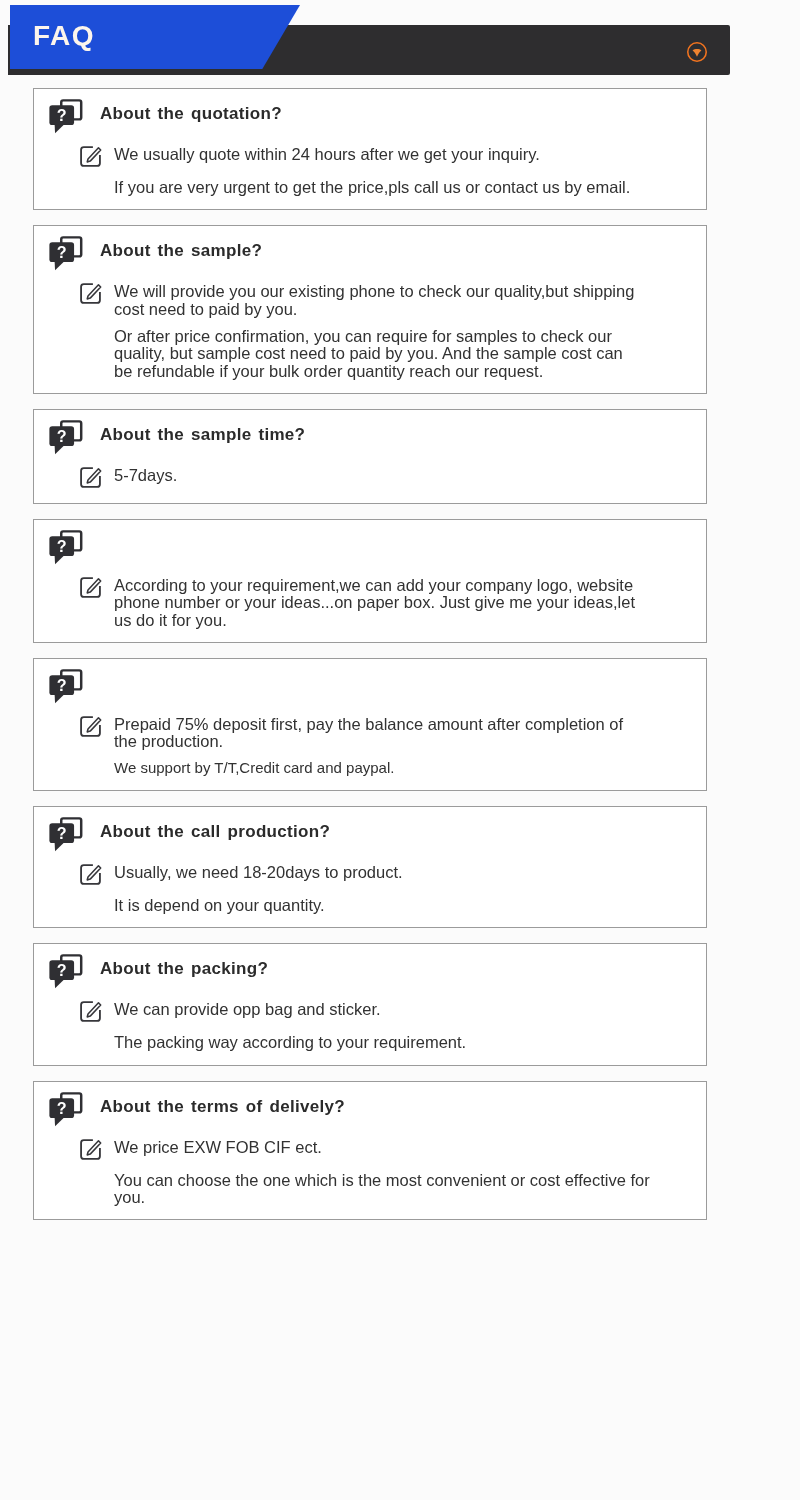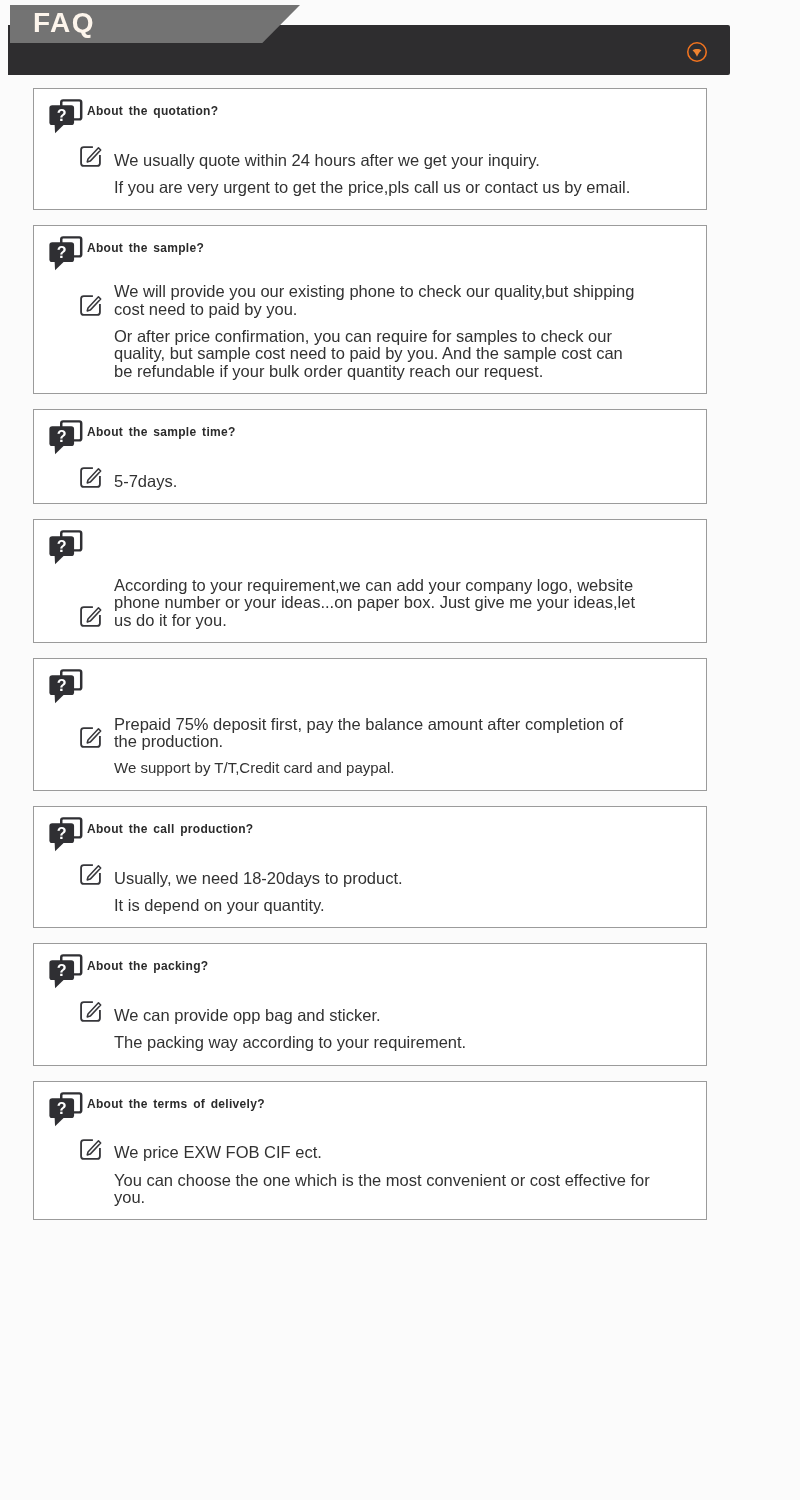--- a/index.html
+++ b/index.html
@@ -12,48 +12,48 @@
     overflow:hidden;
   }
 
   
   .header { position:absolute; left:0; top:0; width:800px; height:88px; }
   .header-bar {
     position:absolute; left:8px; top:25px; width:722px; height:50px;
     background:#2e2d2f; border-radius:0 2px 2px 0;
   }
   .header-ribbon {
-    position:absolute; left:10px; top:5px; width:290px; height:38px;
-    background:#737373;
+    position:absolute; left:10px; top:5px; width:290px; height:64px;
+    background:#1d4ed8;
     clip-path:polygon(0 0, 100% 0, 87% 100%, 0 100%);
     display:flex; align-items:center;
   }
   .header-title {
     color:#fdf5ec; font-size:28px; font-weight:bold;
     letter-spacing:1.5px; padding-left:23px; padding-bottom:3px;
   }
   .scroll-btn { position:absolute; left:685px; top:40px; width:24px; height:24px; }
 
   
   .faq-list { position:absolute; left:33px; top:88px; width:674px; }
   .faq-box {
     box-sizing:border-box; width:100%;
     background:#ffffff; border:1px solid #9b9b9b;
     padding:9px 10px 13px 10px;
     margin-bottom:15px;
   }
   .q-row { display:flex; align-items:flex-start; }
   .q-icon { width:38px; height:38px; flex:none; margin-left:3px; }
   .q-title {
-    font-size:12px; font-weight:bold; color:#2b2b2b;
-    margin-left:2px; padding-top:6px;
+    font-size:17px; font-weight:bold; color:#2b2b2b;
+    margin-left:15px; padding-top:6px;
     letter-spacing:0.3px; word-spacing:2px;
   }
   .answers { margin-left:34px; margin-top:2px; }
-  .answer { display:flex; align-items:flex-end; margin-top:9px; }
+  .answer { display:flex; align-items:flex-start; margin-top:9px; }
   .pencil { width:25px; height:25px; flex:none; margin-right:11px; margin-top:-1px; }
   .pencil-spacer { width:36px; flex:none; }
   .answer-text {
     font-size:16.5px; line-height:1.05; color:#323232;
     white-space:pre-line; padding-top:1px;
   }
   .answer-text.alt { font-size:15px; line-height:1.1; }
 </style>
 </head>
 <body>

